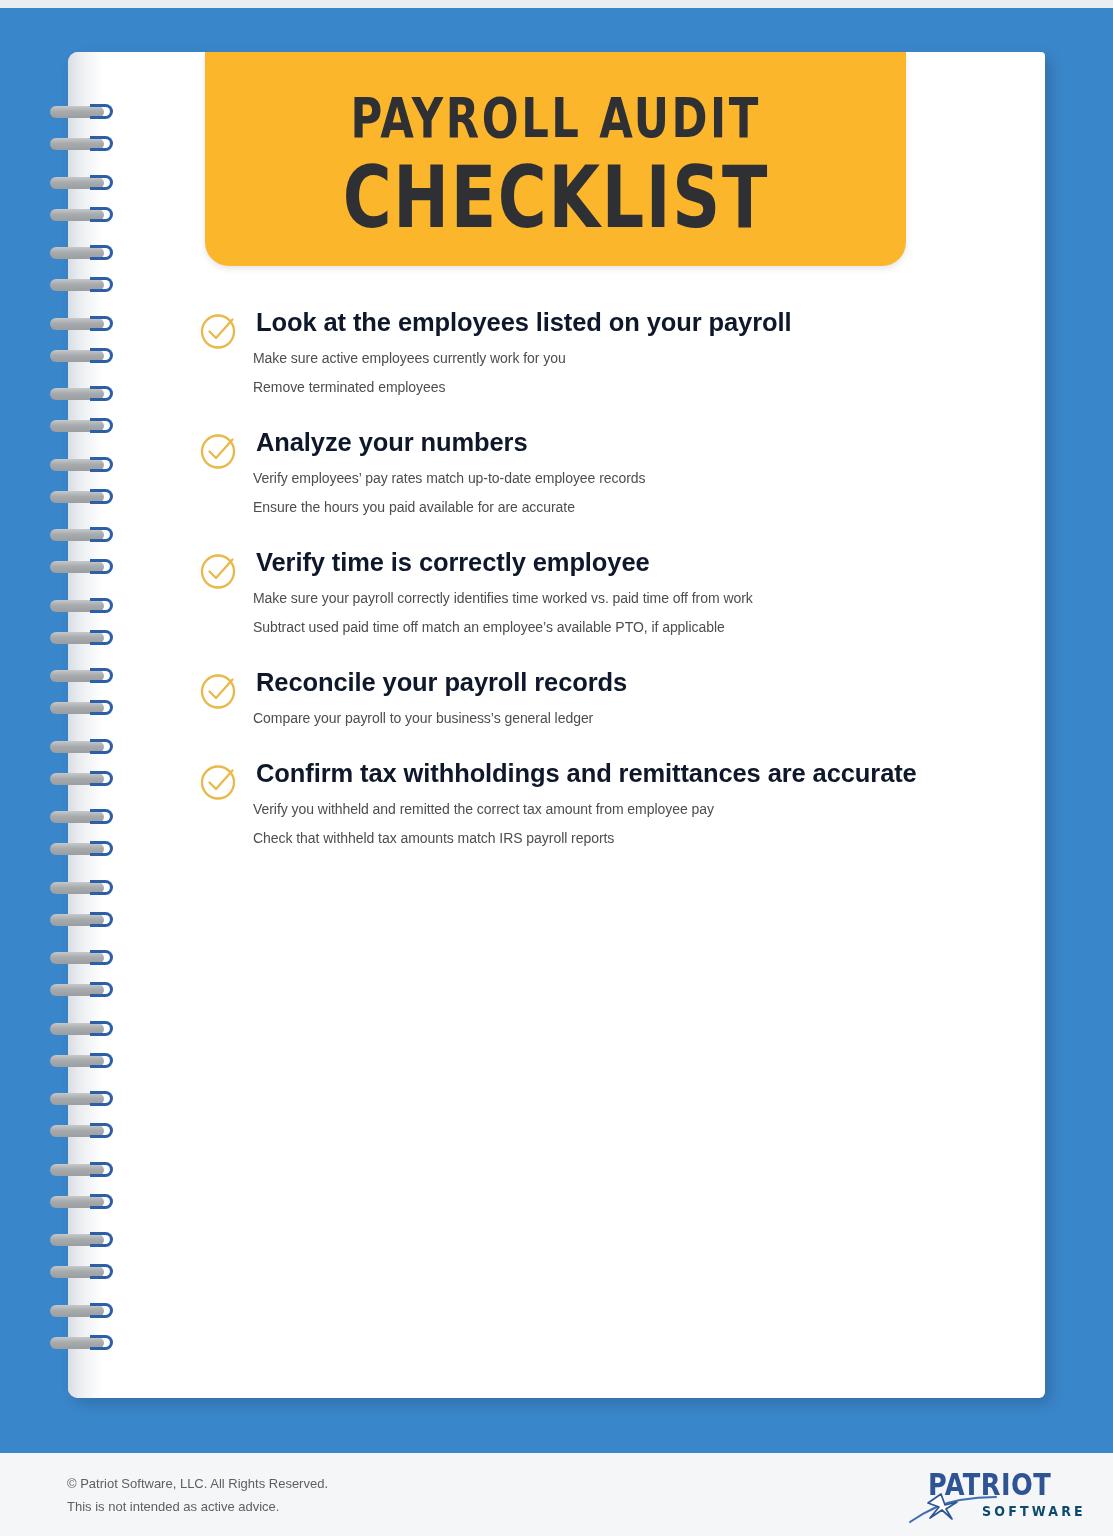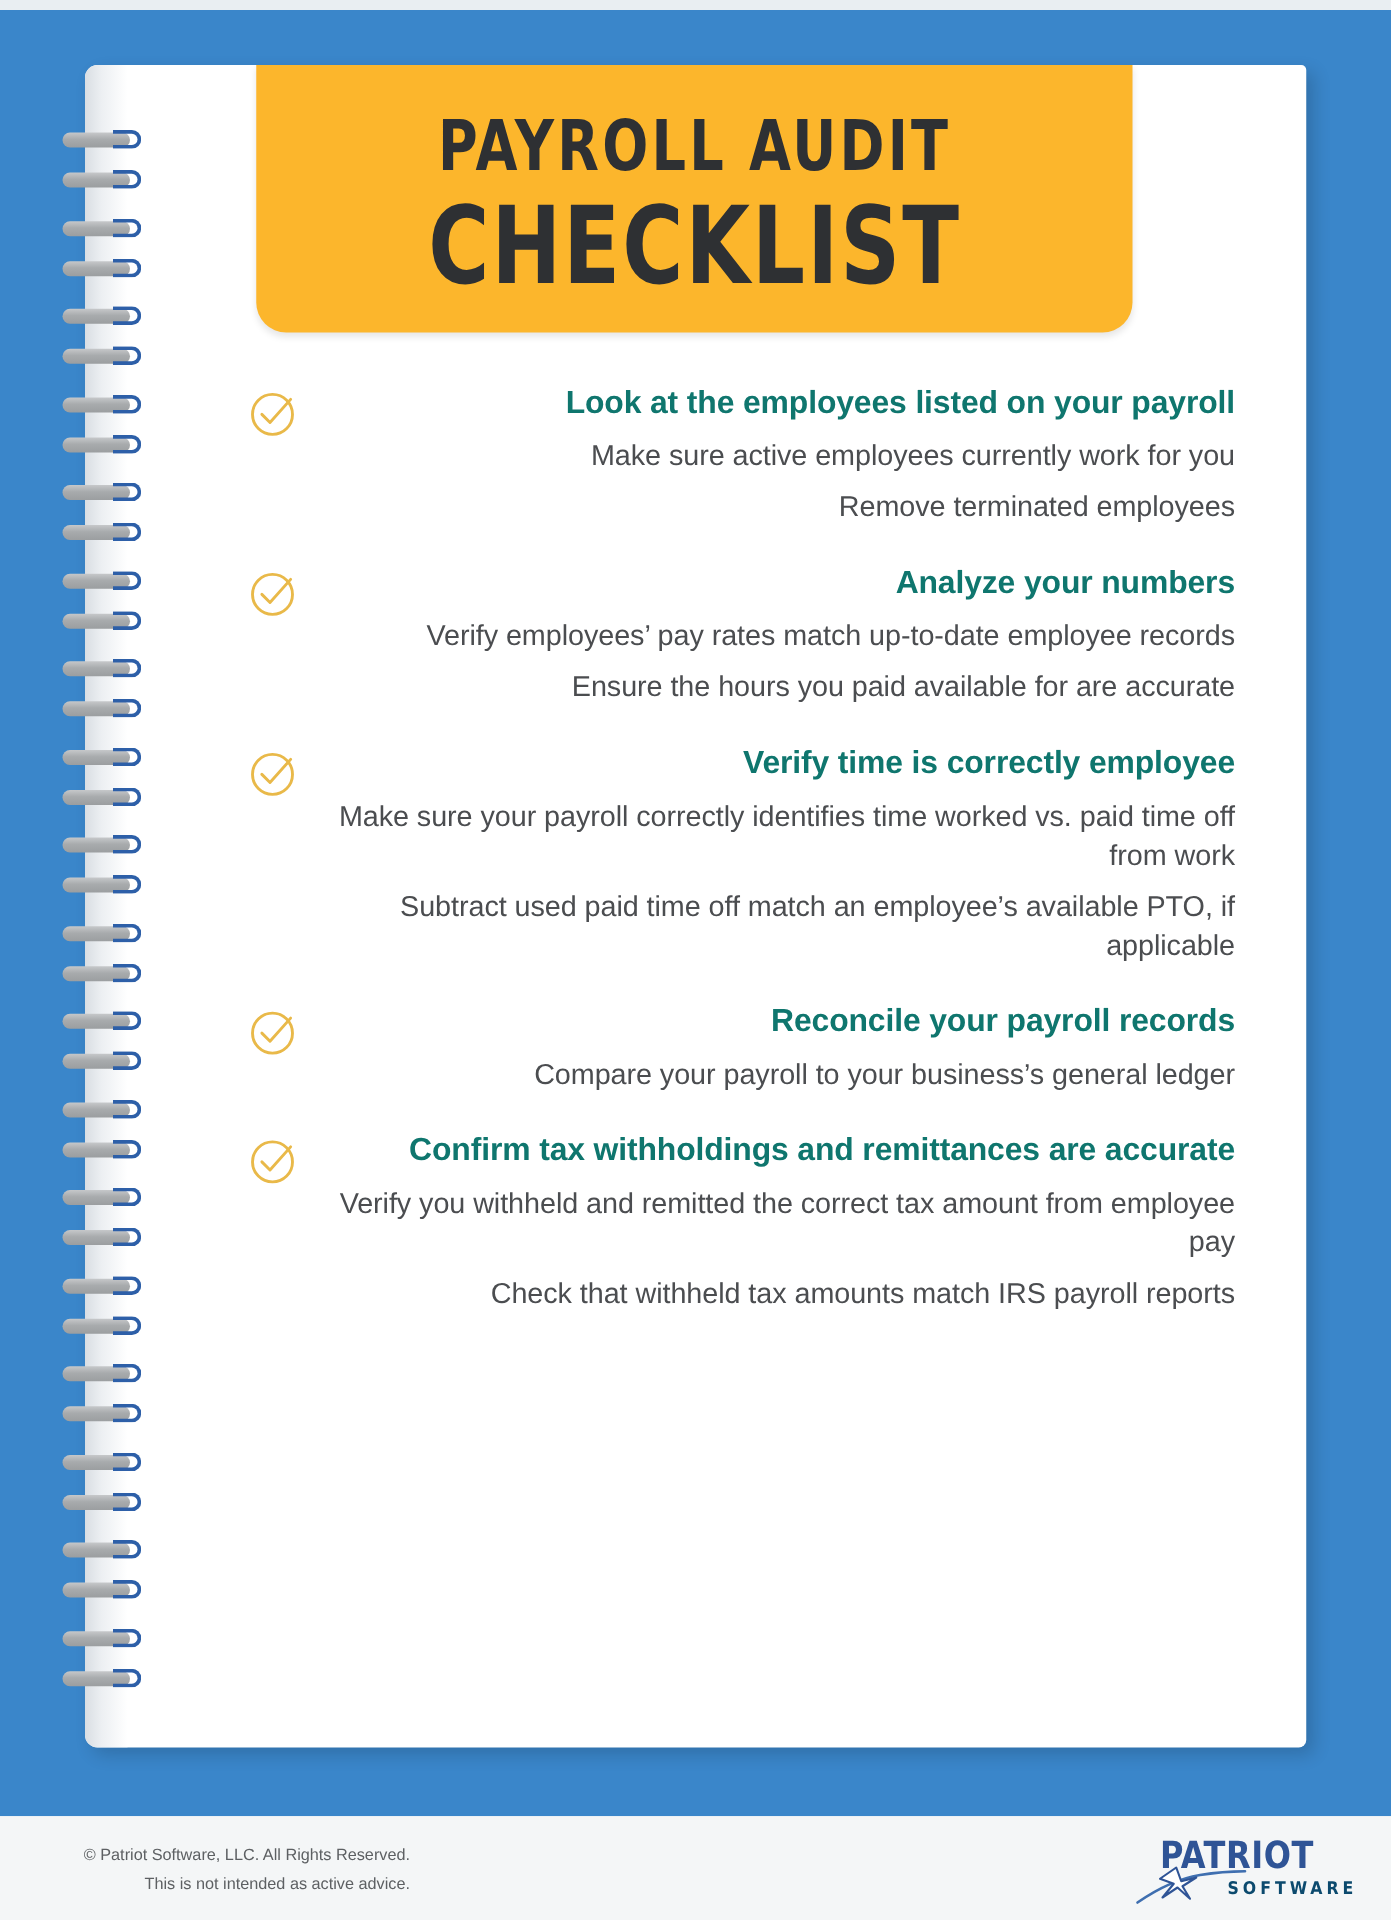--- a/index.html
+++ b/index.html
@@ -13,21 +13,20 @@
     font-family: "Liberation Sans", sans-serif;
     background: #ffffff;
   }
 
   
   .poster {
     position: relative;
     width: 882px;
     height: 1536px;
     background: #ffffff;
-    text-align: right;
   }
 
   
   .top-strip {
     position: absolute;
     left: 0; top: 0;
     width: 1113px; height: 8px;
     background: #e9eef2;
   }
 
@@ -117,30 +116,30 @@
     position: absolute;
     left: 0;
     top: 4px;
     width: 40px;
     height: 40px;
   }
   .check-head {
     margin-left: 58px;
     font-size: 25.5px;
     font-weight: 700;
-    color: #0f766e;
+    color: #0f172a;
     line-height: 1.22;
     letter-spacing: -0.1px;
   }
   .check-subs {
     margin-left: 55px;
     margin-top: 11px;
   }
   .check-sub {
-    font-size: 23px;
+    font-size: 14px;
     color: #4b4d50;
     line-height: 1.35;
     margin-bottom: 10px;
     letter-spacing: -0.05px;
   }
   .check-sub:last-child { margin-bottom: 0; }
 
   
   .spiral {
     position: absolute;

